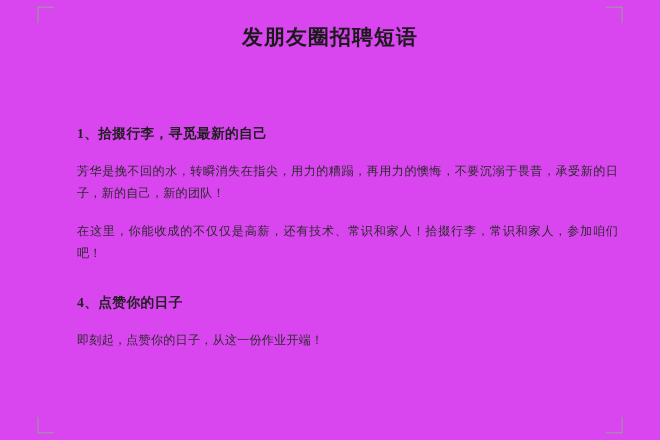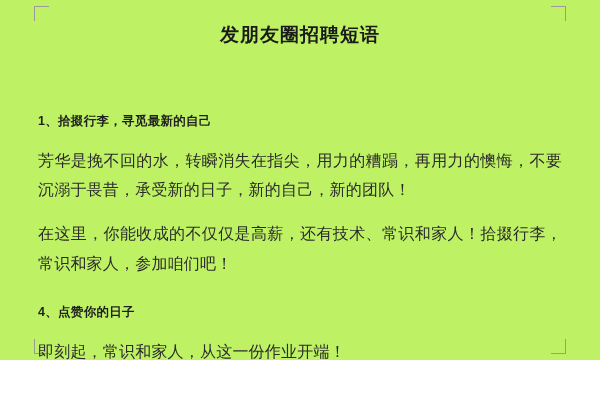--- a/index.html
+++ b/index.html
@@ -10,23 +10,24 @@
   body {
     width: 600px;
     height: 400px;
     overflow: hidden;
     font-family: "Liberation Sans", sans-serif;
   }
 
   #page {
     position: relative;
     width: 600px;
-    height: 360px;
-    background: #bef264;
+    height: 400px;
+    background: #d946ef;
     box-sizing: border-box;
+    font-family: Liberation Serif, serif;
   }
 
   
   .crop {
     position: absolute;
     width: 14px;
     height: 14px;
     pointer-events: none;
   }
   .crop.tl { top: 6px;  left: 34px;  border-left: 1px solid #9a9a9a; border-top: 1px solid #9a9a9a; }
@@ -51,33 +52,34 @@
     letter-spacing: 1px;
     line-height: 1.4;
   }
 
   .spacer-after-title {
     height: 62px;
   }
 
   .section {
     margin-bottom: 2px;
+    margin-left: 32px;
   }
 
   .heading {
     font-size: 12.5px;
     font-weight: bold;
     color: #1f1f1f;
     line-height: 1.7;
     margin: 0 0 14px 0;
     letter-spacing: 0.3px;
   }
 
   .para {
-    font-size: 16px;
+    font-size: 11px;
     color: #2b2b2b;
     line-height: 1.85;
     margin: 0 0 14px 0;
     text-align: justify;
     letter-spacing: 0.2px;
   }
 
   .gap-between-sections {
     height: 10px;
   }
@@ -101,17 +103,17 @@
     <div class="section">
       <div class="heading">1、拾掇行李，寻觅最新的自己</div>
       <p class="para">芳华是挽不回的水，转瞬消失在指尖，用力的糟蹋，再用力的懊悔，不要沉溺于畏昔，承受新的日子，新的自己，新的团队！</p>
       <p class="para">在这里，你能收成的不仅仅是高薪，还有技术、常识和家人！拾掇行李，常识和家人，参加咱们吧！</p>
     </div>
 
     <div class="gap-between-sections"></div>
 
     <div class="section">
       <div class="heading">4、点赞你的日子</div>
-      <p class="para">即刻起，常识和家人，从这一份作业开端！</p>
+      <p class="para">即刻起，点赞你的日子，从这一份作业开端！</p>
     </div>
 
   </div>
 </div>
 
 </body></html>

